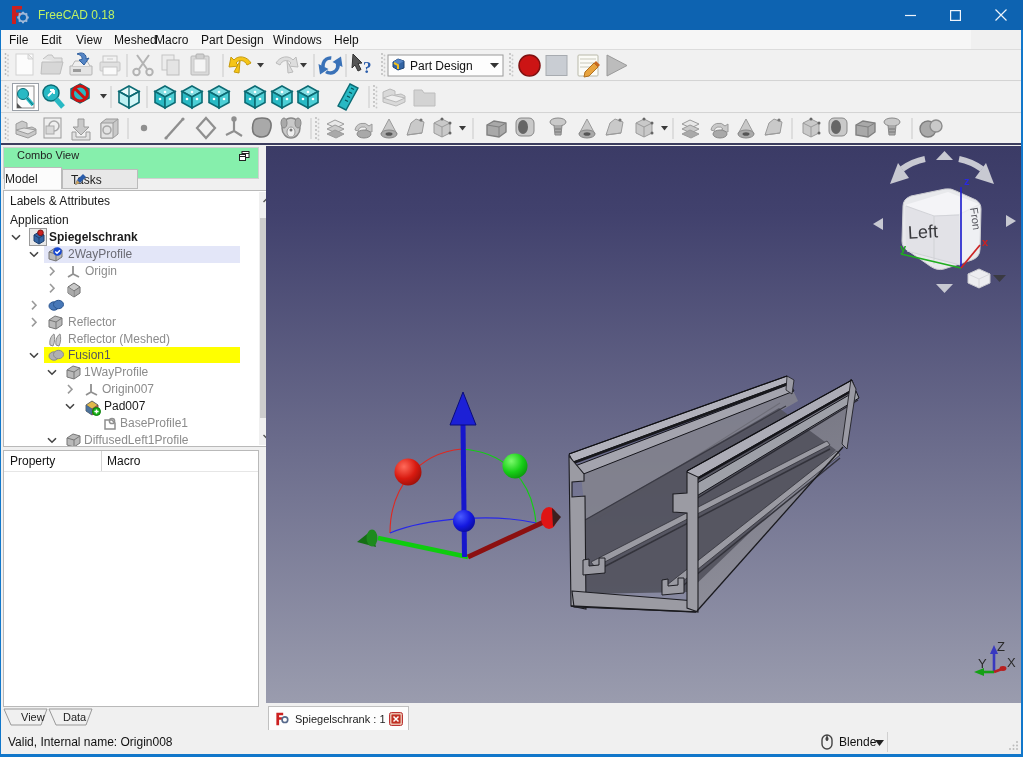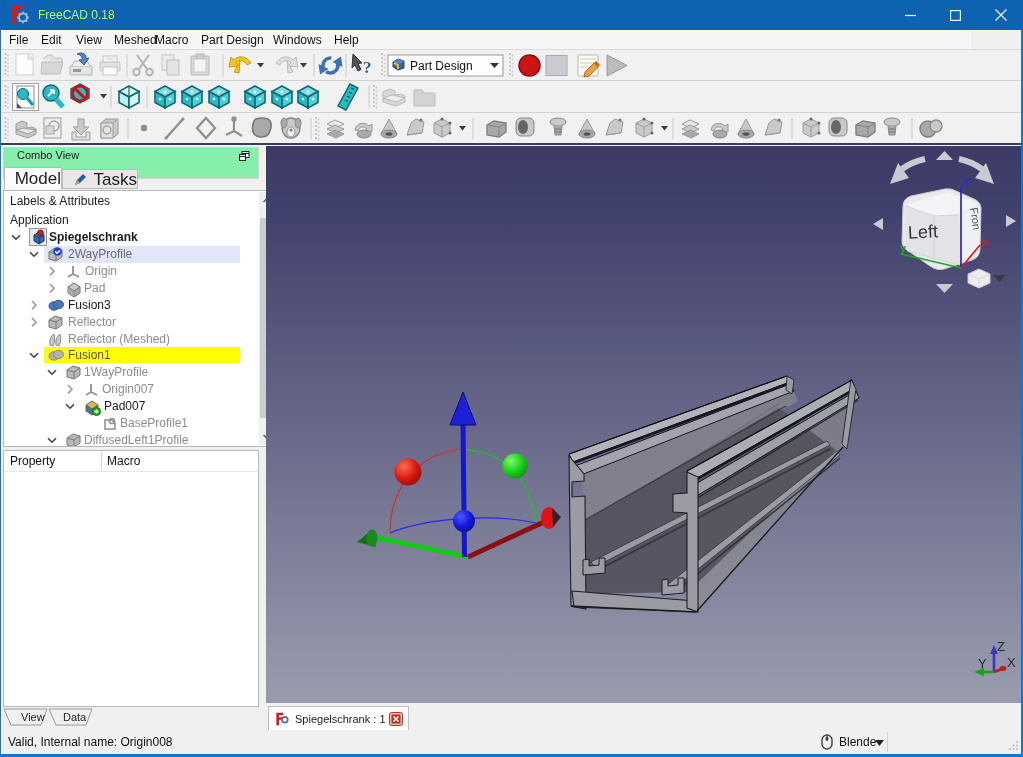--- a/index.html
+++ b/index.html
@@ -12,21 +12,21 @@
 #menubar{position:absolute;left:1px;top:30px;width:970px;height:19px;background:#f6f6f6;font-size:12px;color:#111}
 #menubar span{position:absolute;top:3px}
 
 .tbrow{position:absolute;left:1px;width:1021px;background:#f1f1f1}
 #tb1{top:49px;height:32px;border-top:1px solid #dcdcdc;border-bottom:1px solid #d4d4d4}
 #tb2{top:82px;height:31px;border-bottom:1px solid #d4d4d4}
 #tb3{top:114px;height:31px;border-bottom:2px solid #3c3d5e}
 
 #dock{position:absolute;left:1px;top:146px;width:259px;height:582px;background:#f0f0f0}
 #cvhead{position:absolute;left:2px;top:1px;width:256px;height:32px;background:#86efac;border:1px solid #d0d0d0;font-size:11px;color:#222;padding-left:13px;line-height:15px}
-.tab{position:absolute;font-size:17px;color:#222;text-align:right}
+.tab{position:absolute;font-size:12px;color:#222;text-align:left}
 #tabModel{left:3px;top:21px;width:58px;height:22px;background:#fcfcfc;border:1px solid #bbb;border-bottom:none;line-height:22px;z-index:2}
 #tabTasks{left:61px;top:23px;width:76px;height:20px;background:#e8e8e8;border:1px solid #bbb;line-height:20px}
 #treebox{position:absolute;left:2px;top:44px;width:274px;height:257px;background:#fff;border:1px solid #b9b9b9;overflow:hidden;font-size:12px}
 .trow{position:absolute;left:0;width:238px;height:17px;line-height:17px;color:#1a1a1a;white-space:nowrap}
 .trow .lbl{position:absolute;top:0}
 .gray{color:#8c8c8c}
 #sb{position:absolute;right:1px;top:1px;width:16px;height:253px;background:#f0f0f0}
 .sbarrow{position:absolute;left:0;width:16px;height:16px;display:flex;align-items:center;justify-content:center}
 #sbthumb{position:absolute;left:1px;top:26px;width:14px;height:200px;background:#cdcdcd}
 #propbox{position:absolute;left:2px;top:304px;width:256px;height:257px;background:#fff;border:1px solid #b9b9b9;font-size:12px}
@@ -523,26 +523,20 @@
       </div>
     <div class="trow" style="top:38px" id="rowSpiegel">
         <span class="lbl" style="left:45px;font-weight:bold">Spiegelschrank</span>
       </div>
     <div class="trow" style="top:55px" id="row2way">
         <div class="abs" style="left:40px;top:0;width:196px;height:17px;background:#e3e6f8"></div>
         <span class="lbl gray" style="left:64px;color:#6b6b74">2WayProfile</span>
       </div>
     <div class="trow gray" style="top:72px">
         <span class="lbl" style="left:81px">Origin</span>
-      </div>
-    <div class="trow gray" style="top:89px">
-        <span class="lbl" style="left:80px">Pad</span>
-      </div>
-    <div class="trow" style="top:106px">
-        <span class="lbl" style="left:64px">Fusion3</span>
       </div>
     <div class="trow gray" style="top:123px">
         <span class="lbl" style="left:64px">Reflector</span>
       </div>
     <div class="trow gray" style="top:140px">
         <span class="lbl" style="left:64px">Reflector (Meshed)</span>
       </div>
     <div class="trow" style="top:156px">
         <div class="abs" style="left:40px;top:0;width:196px;height:16px;background:#ffff00"></div>
         <span class="lbl" style="left:64px;color:#55555e;z-index:1">Fusion1</span>

